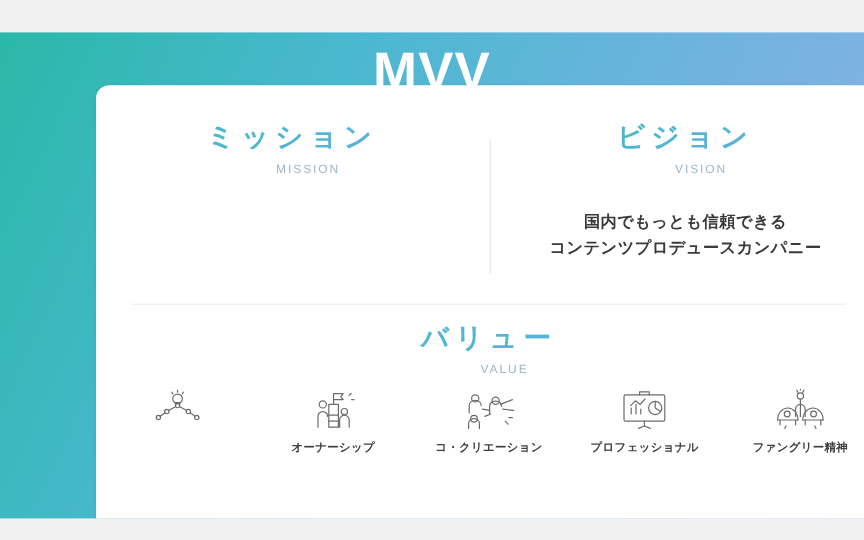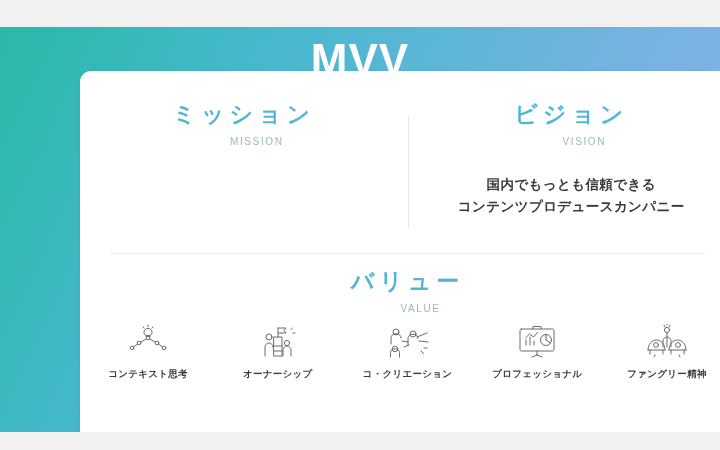--- a/index.html
+++ b/index.html
@@ -204,21 +204,20 @@
             <circle cx="22" cy="14" r="1.8" fill="#fff"></circle>
             <circle cx="13" cy="19" r="1.8" fill="#fff"></circle>
             <circle cx="31" cy="19" r="1.8" fill="#fff"></circle>
             <circle cx="6" cy="24" r="1.8" fill="#fff"></circle>
             <circle cx="38" cy="24" r="1.8" fill="#fff"></circle>
             <path d="M22 4.5c-2.3 0-4 1.7-4 3.8 0 1.5 .8 2.4 1.5 3.1h5c.7-.7 1.5-1.6 1.5-3.1 0-2.1-1.7-3.8-4-3.8z"></path>
             <path d="M20 12.4h4"></path>
             <path d="M22 1.2v1.6 M17.2 2.8l.9 1.4 M26.8 2.8l-.9 1.4"></path>
           </svg>
         </div>
-        <div class="value-label">コンテキスト思考</div>
       </div>
 
       <div class="value-item">
         <div class="value-icon">
           <svg width="40" height="34" viewBox="0 0 40 34" fill="none" stroke="#6b6b6b" stroke-width="1" stroke-linecap="round" stroke-linejoin="round">
             <rect x="16" y="13" width="8" height="19"></rect>
             <path d="M20 13V4 M20 4h8l-2 2.6L28 9h-8"></path>
             <circle cx="11" cy="13" r="3"></circle>
             <path d="M7 32v-9c0-2.2 1.8-4 4-4s4 1.8 4 4"></path>
             <circle cx="29" cy="19" r="2.6"></circle>

